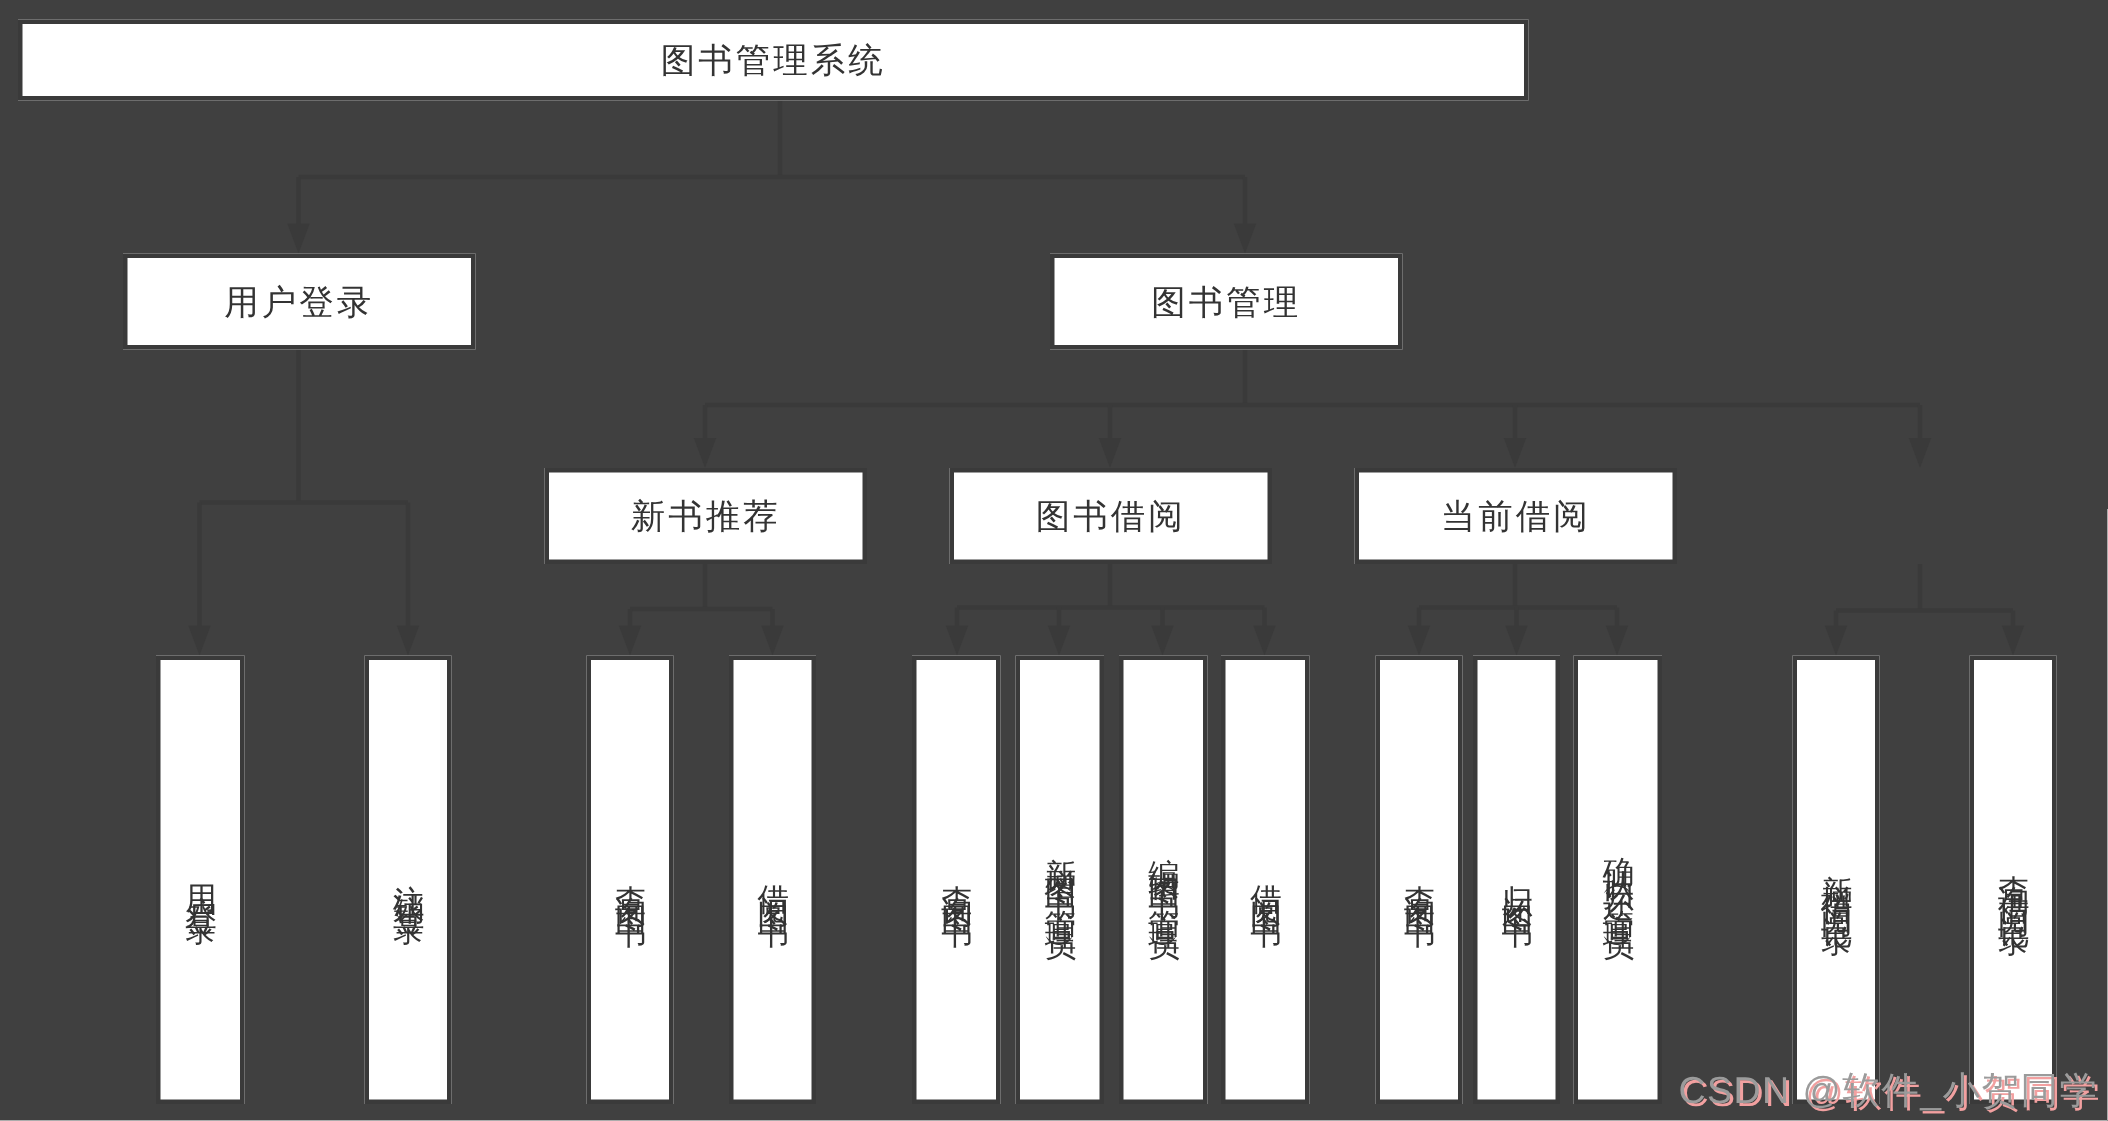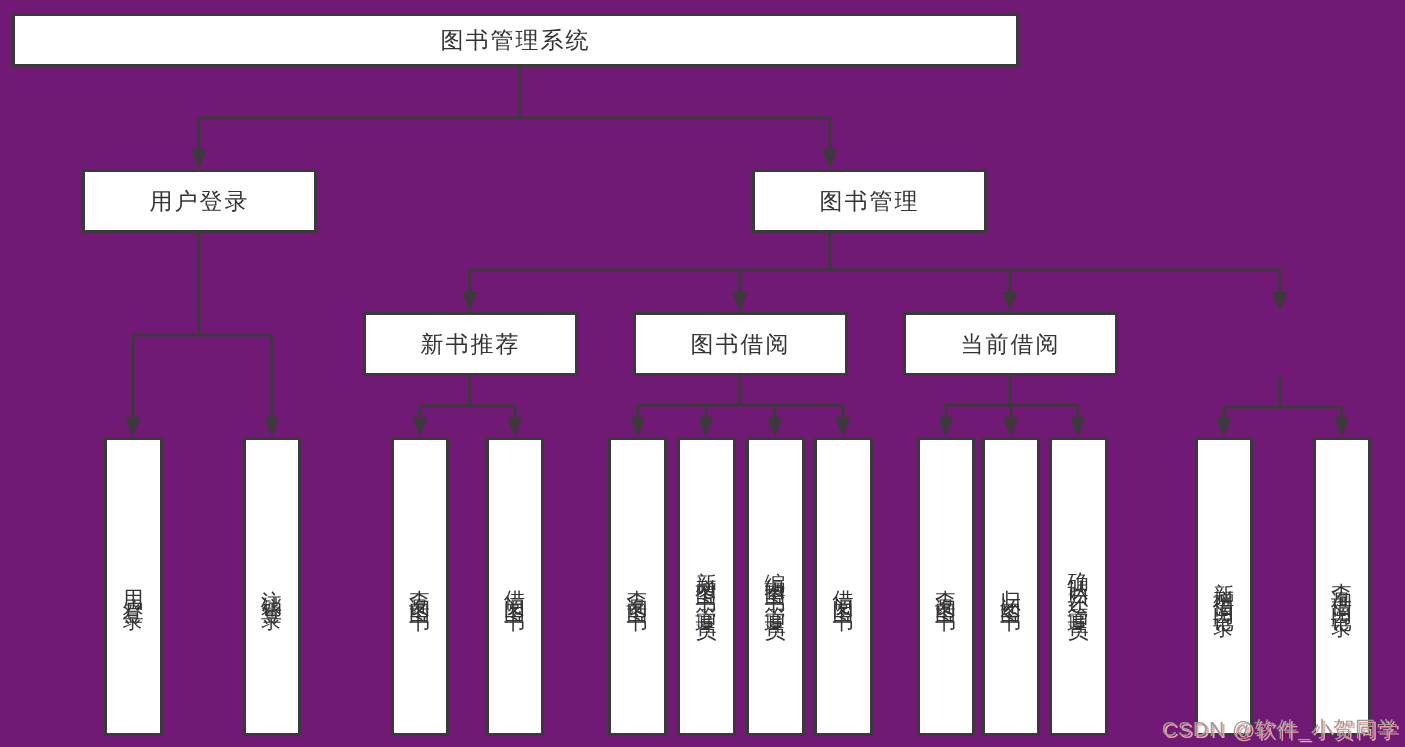--- a/index.html
+++ b/index.html
@@ -1,19 +1,19 @@
 <!DOCTYPE html>
 <html><head>
 <meta charset="utf-8">
 <style>
   html,body { margin:0; padding:0; background:#ffffff; }
   #canvas {
     position:relative;
     width:1405px; height:747px;
-    background:#701a75;
+    background:#404040;
     font-family:"Liberation Sans", sans-serif;
     overflow:hidden;
   }
   #connectors { position:absolute; left:0; top:0; width:1405px; height:747px; }
   #connectors line    { stroke:#3a3a3a; stroke-width:3; }
   #connectors polygon { fill:#3a3a3a; }
   .hbox {
     position:absolute;
     box-sizing:border-box;
     border:3px solid #3a3a3a;
@@ -36,21 +36,21 @@
     text-orientation:mixed;
     font-size:21px;
     letter-spacing:7px;
     line-height:1.1;
     color:#333333;
     white-space:nowrap;
   }
   #watermark {
     position:absolute;
     right:6px; bottom:4px;
-    font-size:21px;
+    font-size:25px;
     color:#9b9b9b;
     text-shadow:2px 2px 0 #f2a0a0;
     letter-spacing:1px;
   }
 </style>
 </head>
 <body>
 
 <div id="canvas">
 
@@ -109,21 +109,21 @@
       <polygon points="1342,437 1334.5,417 1349.5,417"></polygon>
     </svg>
 
   <div class="hbox" style="left:12px; top:13px; width:1007px; height:54px;">
     <span>图书管理系统</span>
   </div>
 
   <div class="hbox" style="left:82px; top:169px; width:235px; height:64px;">
     <span>用户登录</span>
   </div>
-  <div class="hbox" style="left:752px; top:169px; width:235px; height:64px;">
+  <div class="hbox" style="left:700px; top:169px; width:235px; height:64px;">
     <span>图书管理</span>
   </div>
 
   <div class="hbox" style="left:633px; top:312px; width:215px; height:64px;">
     <span>图书借阅</span>
   </div>
   <div class="hbox" style="left:363px; top:312px; width:215px; height:64px;">
     <span>新书推荐</span>
   </div>
   <div class="hbox" style="left:903px; top:312px; width:215px; height:64px;align-items:center;">

